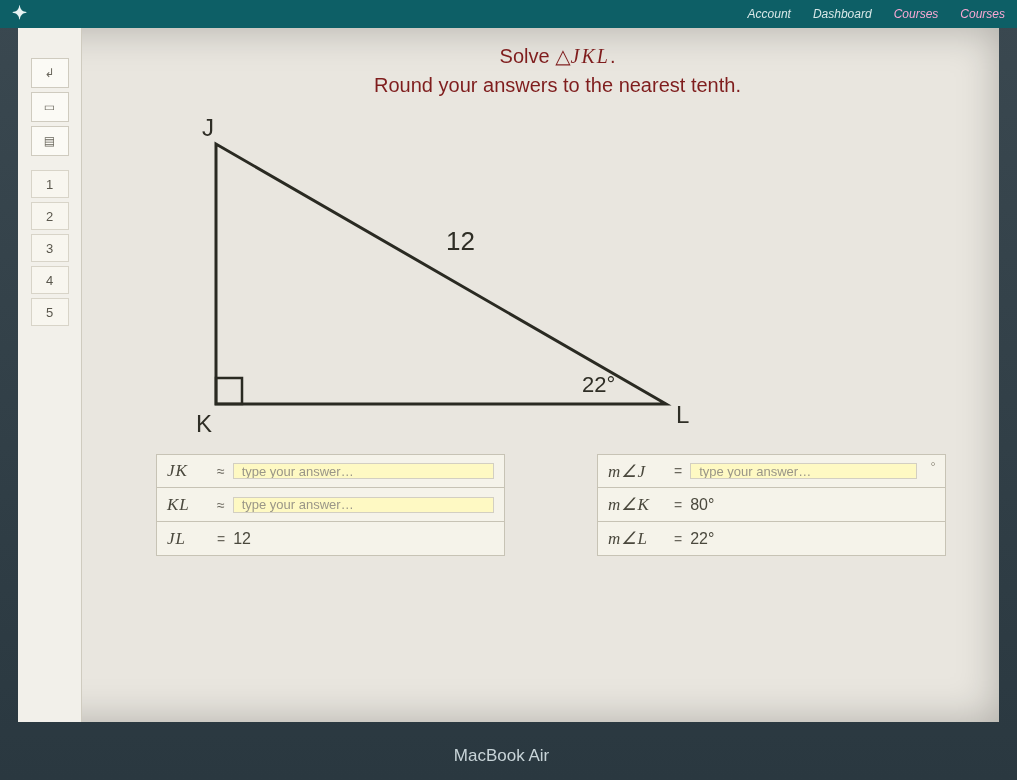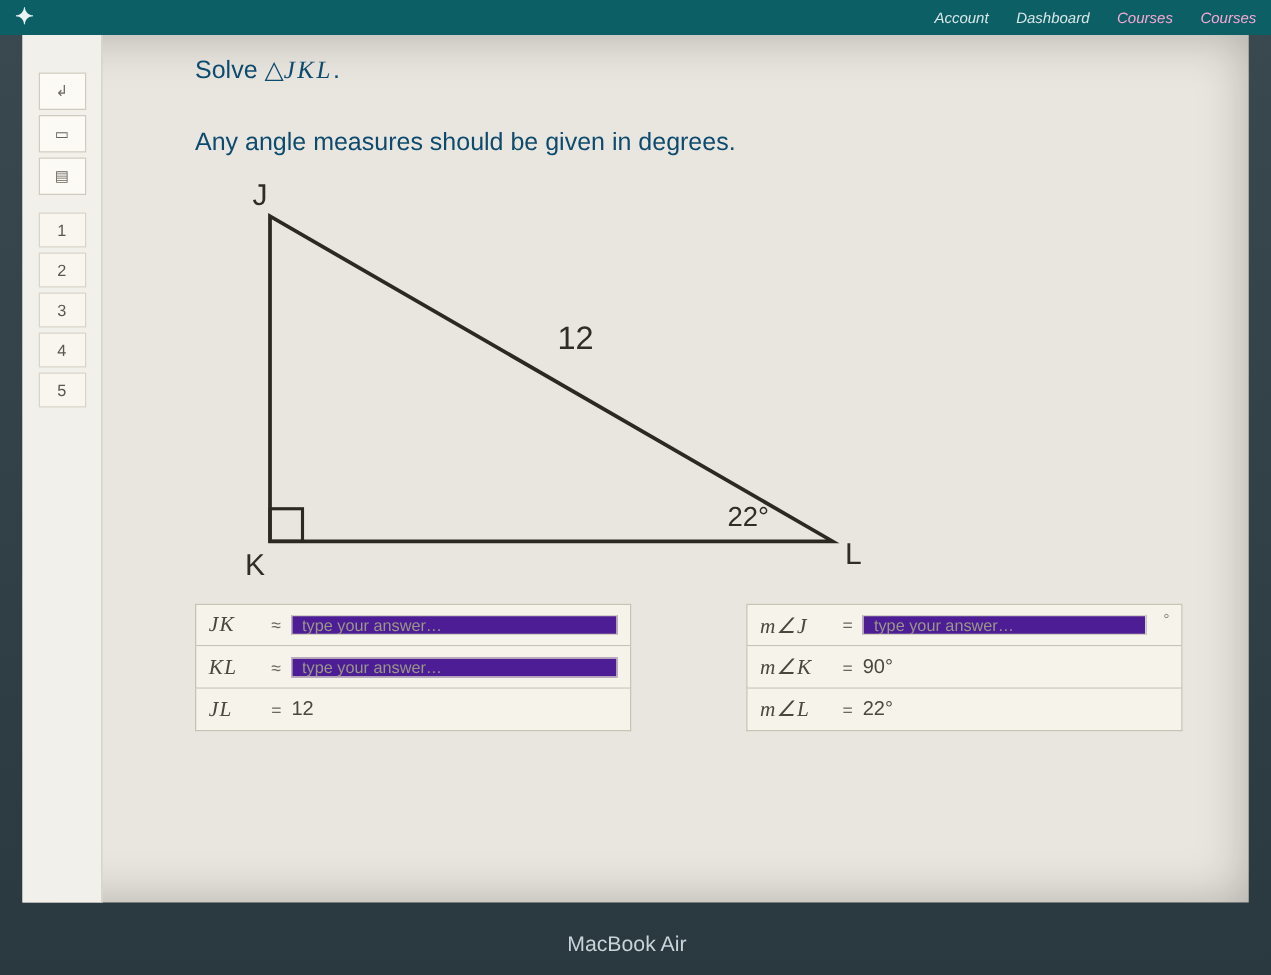--- a/index.html
+++ b/index.html
@@ -54,21 +54,21 @@
     border:1px solid #d8d4c8;
     background:#f8f6ef;
     cursor:pointer;
   }
   .content {
     flex:1;
     padding: 14px 40px 20px 74px;
     position: relative;
     color: #3a382f;
   }
-  .prompt { font-size: 20px; line-height: 1.45; color:#0c4a6e; margin-bottom: 14px;}
+  .prompt { font-size: 20px; line-height: 1.45; color:#7f1d1d; margin-bottom: 14px; text-align: center;}
   .prompt .tri { font-family: serif; }
   .prompt .jkl { font-family: 'Times New Roman', serif; font-style: italic; letter-spacing: 2px;}
   .figure {
     position: relative;
     width: 560px; height: 330px;
     margin-bottom: 10px;
   }
   .figure svg { position:absolute; left:0; top:0; }
   .vlabel { position:absolute; font-family: Arial, sans-serif; font-size: 24px; color:#2f2e26;}
   .copyright { font-size: 13px; color:#6b6a60; margin: 6px 0 10px 0;}
@@ -88,21 +88,21 @@
     font-style: italic;
     color:#4a483d;
     gap: 8px;
   }
   .ag-row:first-child { border-top:1px solid #c7c3b5;}
   .ag-label { min-width: 42px; letter-spacing: 1px;}
   .ag-op { font-style: normal; font-family: Arial, sans-serif; font-size:14px; color:#6a675d;}
   .ag-input {
     flex:1;
     border:1px solid #d3cfc2;
-    background:#4c1d95;
+    background:#fef9c3;
     height: 16px;
     padding: 0 8px;
     font-size: 13px;
     color:#8a8677;
     font-style: normal;
     font-family: Arial, sans-serif;
   }
   .ag-input::placeholder { color:#9a9688; }
   .ag-value { font-style: normal; font-family: Arial, sans-serif; font-size:16px; color:#4a483d;}
   .deg-sup { position:relative; top:-5px; font-size:11px; margin-left:6px; color:#777262;}
@@ -131,22 +131,21 @@
     <div class="rail-num">1</div>
     <div class="rail-num">2</div>
     <div class="rail-num">3</div>
     <div class="rail-num">4</div>
     <div class="rail-num">5</div>
   </div>
 
   <div class="content">
     <div class="prompt">
       <span>Solve </span><span class="tri">△</span><span class="jkl">JKL</span><span>.</span><br>
-      <br>
-      <span>Any angle measures should be given in degrees.</span>
+      <span>Round your answers to the nearest tenth.</span><br>
     </div>
 
     <div class="figure">
       <svg width="560" height="330" viewBox="0 0 560 330">
         <polygon points="60,30 60,290 510,290" fill="none" stroke="#2a2a22" stroke-width="3"></polygon>
         <rect x="60" y="264" width="26" height="26" fill="none" stroke="#2a2a22" stroke-width="2.5"></rect>
       </svg>
       <span class="vlabel" style="left:46px; top:0px;">J</span>
       <span class="vlabel" style="left:40px; top:296px;">K</span>
       <span class="vlabel" style="left:520px; top:287px;">L</span>
@@ -176,21 +175,21 @@
       <div class="ag-col">
         <div class="ag-row">
           <span class="ag-label" style="min-width:58px">m∠J</span>
           <span class="ag-op">=</span>
           <input class="ag-input" placeholder="type your answer…" style="">
           <span class="deg-sup">°</span>
         </div>
         <div class="ag-row">
           <span class="ag-label" style="min-width:58px">m∠K</span>
           <span class="ag-op">=</span>
-          <span class="ag-value">90°</span>
+          <span class="ag-value">80°</span>
         </div>
         <div class="ag-row">
           <span class="ag-label" style="min-width:58px">m∠L</span>
           <span class="ag-op">=</span>
           <span class="ag-value">22°</span>
         </div>
       </div>
     </div>
   </div>
 </div>

